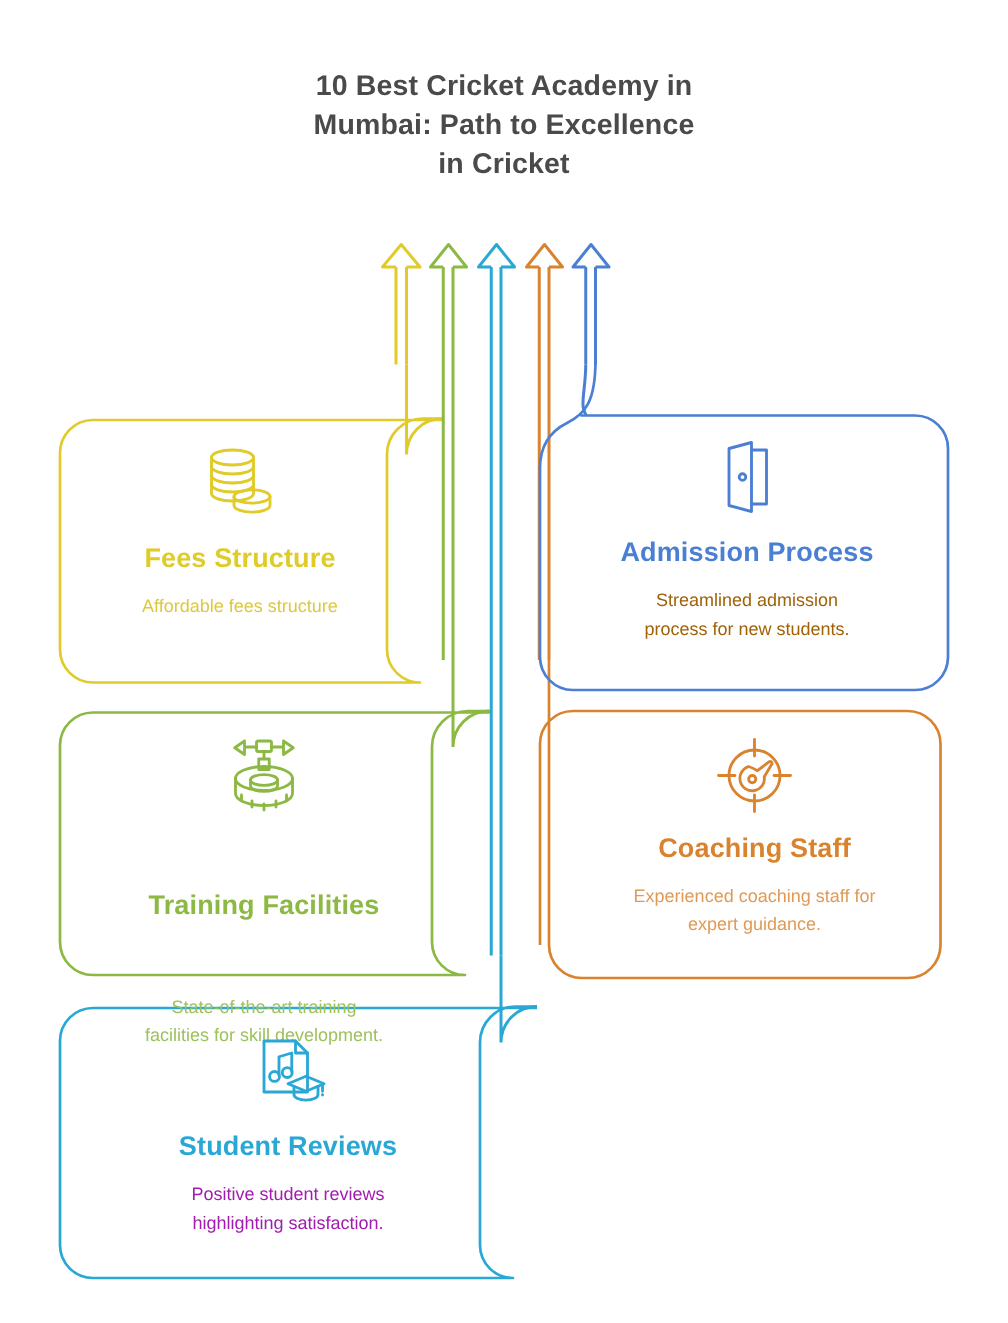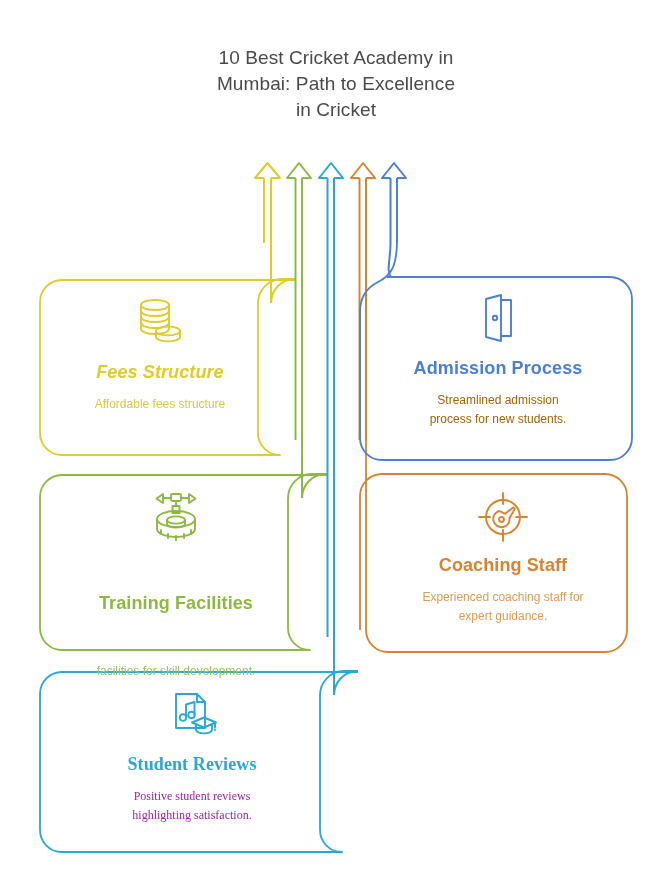--- a/index.html
+++ b/index.html
@@ -13,21 +13,21 @@
   #stage{position:relative;width:672px;height:882px;}
 
   
   .title{
     position:absolute;
     left:0;top:45px;width:672px;
     text-align:center;
     font-size:19px;
     line-height:26px;
     color:#4a4a4a;
-    font-weight:400;
+    font-weight:700;
     letter-spacing:0.1px;
   }
   .title span{display:block;}
 
   
   #lines{position:absolute;left:0;top:0;width:672px;height:882px;}
 
   
   .card{
     position:absolute;
@@ -168,21 +168,21 @@
       <g fill="none" stroke="#e0cb28" stroke-width="1.9" stroke-linejoin="round" stroke-linecap="round">
         <ellipse cx="25" cy="13" rx="14" ry="5"></ellipse>
         <path d="M11 13 v6 c0 2.8 6.3 5 14 5 s14-2.2 14-5 v-6"></path>
         <path d="M11 19 v6 c0 2.8 6.3 5 14 5 s14-2.2 14-5 v-6"></path>
         <path d="M11 25 v6 c0 2.8 6.3 5 14 5 s14-2.2 14-5 v-6"></path>
         <path d="M11 31 v6 c0 2.8 6.3 5 14 5 s14-2.2 14-5 v-6"></path>
         <ellipse cx="38" cy="39" rx="12" ry="4.4"></ellipse>
         <path d="M26 39 v6 c0 2.4 5.4 4.4 12 4.4 s12-2 12-4.4 v-6"></path>
       </g>
     </svg>
-    <div class="hd" style="color:#e0cb28;margin-top:10px;font-style:italic;">Fees Structure</div>
+    <div class="hd" style="color:#e0cb28;margin-top:10px;">Fees Structure</div>
     <div class="ds" style="color:#ddc93c;margin-top:12px;">
       <div>Affordable fees structure</div>
     </div>
   </div>
 
   <div class="card" style="left:383px;top:290px;width:230px;">
     <svg class="ic" width="56" height="56" viewBox="0 0 56 56">
       <g fill="none" stroke="#4a7fd4" stroke-width="1.9" stroke-linejoin="round" stroke-linecap="round">
         <path d="M16 9 L31 5 L31 51 L16 47 Z"></path>
         <path d="M31 10 L41 10 L41 46 L31 46"></path>
@@ -206,20 +206,21 @@
         <path d="M34 9 L42 9 L42 5 L48.5 9.5 L42 14 L42 9.5"></path>
         <ellipse cx="29" cy="30" rx="19" ry="8"></ellipse>
         <path d="M10 30 v10 c0 4.4 8.5 8 19 8 s19-3.6 19-8 V30"></path>
         <ellipse cx="29" cy="31" rx="9" ry="3.6"></ellipse>
         <path d="M20 31 v4 c0 2 4 3.6 9 3.6 s9-1.6 9-3.6 v-4"></path>
         <path d="M14 41 v4 M21 45 v4 M29 47 v4 M37 45 v4 M44 41 v4"></path>
       </g>
     </svg>
     <div class="hd" style="color:#8cb943;margin-top:10px;">Training Facilities</div>
     <div class="ds" style="color:#9cc25c;margin-top:12px;">
+      <div>State-of-the-art training</div>
       <div>facilities for skill development.</div>
     </div>
   </div>
 
   <div class="card" style="left:360px;top:489px;width:286px;">
     <svg class="ic" width="56" height="56" viewBox="0 0 56 56">
       <g fill="none" stroke="#d9832f" stroke-width="1.9" stroke-linejoin="round" stroke-linecap="round">
         <circle cx="28" cy="28" r="17"></circle>
         <path d="M28 4 v11 M28 41 v11 M4 28 h11 M41 28 h11"></path>
         <path d="M24 22 L24 22 C20 23.5 17.5 27.5 18.5 31.8
@@ -230,21 +231,21 @@
         <circle cx="26.5" cy="30.4" r="2.4"></circle>
       </g>
     </svg>
     <div class="hd" style="color:#d9832f;margin-top:10px;">Coaching Staff</div>
     <div class="ds" style="color:#e09a55;margin-top:12px;">
       <div>Experienced coaching staff for</div>
       <div>expert guidance.</div>
     </div>
   </div>
 
-  <div class="card" style="left:40px;top:688px;width:304px;font-family:Liberation Serif, serif;">
+  <div class="card" style="left:40px;top:688px;width:304px;">
     <svg class="ic" width="56" height="56" viewBox="0 0 56 56">
       <g fill="none" stroke="#29a8d6" stroke-width="1.9" stroke-linejoin="round" stroke-linecap="round">
         <path d="M12 6 L33 6 L41 14 L41 40 L12 40 Z"></path>
         <path d="M33 6 L33 14 L41 14"></path>
         <path d="M22 29 V16.5 L30.5 14 V26.5"></path>
         <circle cx="19" cy="29.6" r="3.3"></circle>
         <circle cx="27.5" cy="27" r="3.3"></circle>
         <path d="M28 34.5 L40 29.5 L52 34.5 L40 39.5 Z"></path>
         <path d="M32 36.2 v5.6 c0 2 3.6 3.6 8 3.6 s8-1.6 8-3.6 v-5.6"></path>
         <path d="M51 35 v7" stroke-dasharray="4.5 2.2"></path>

